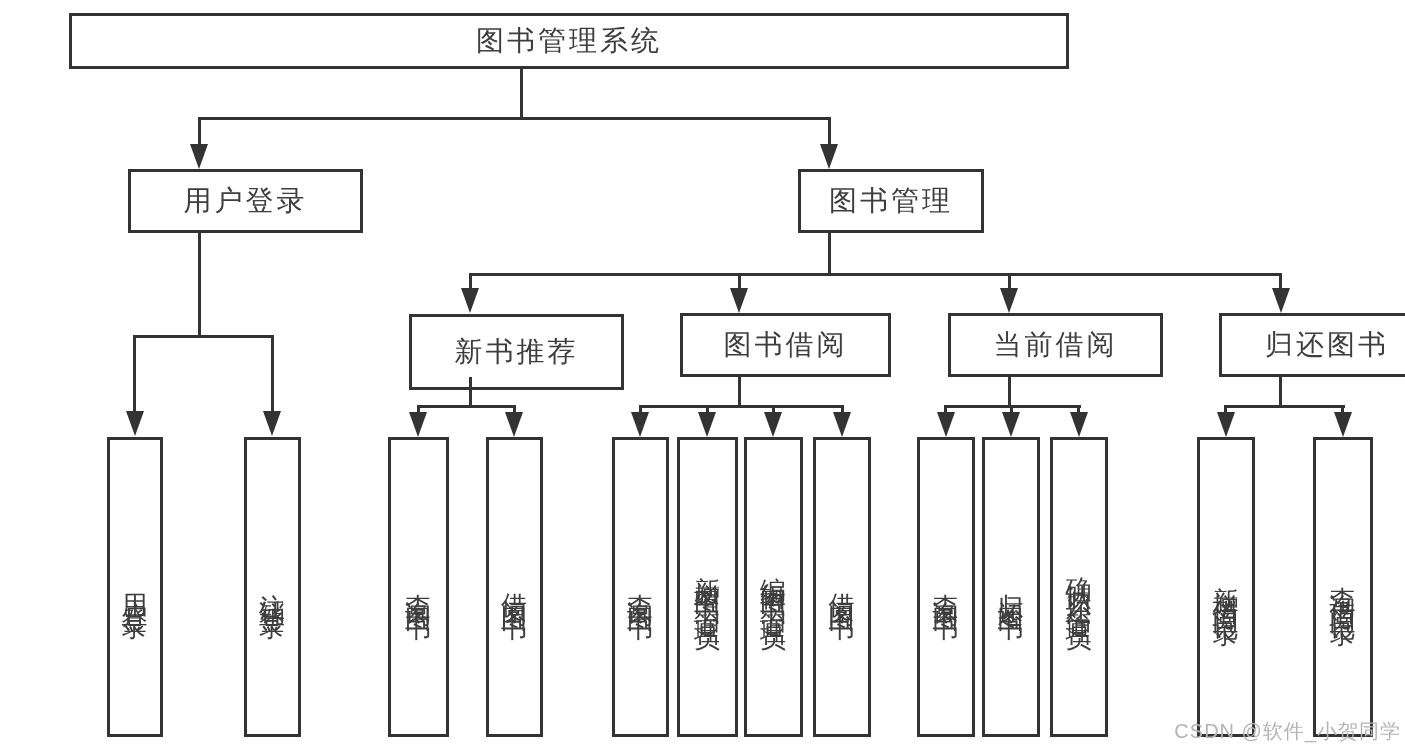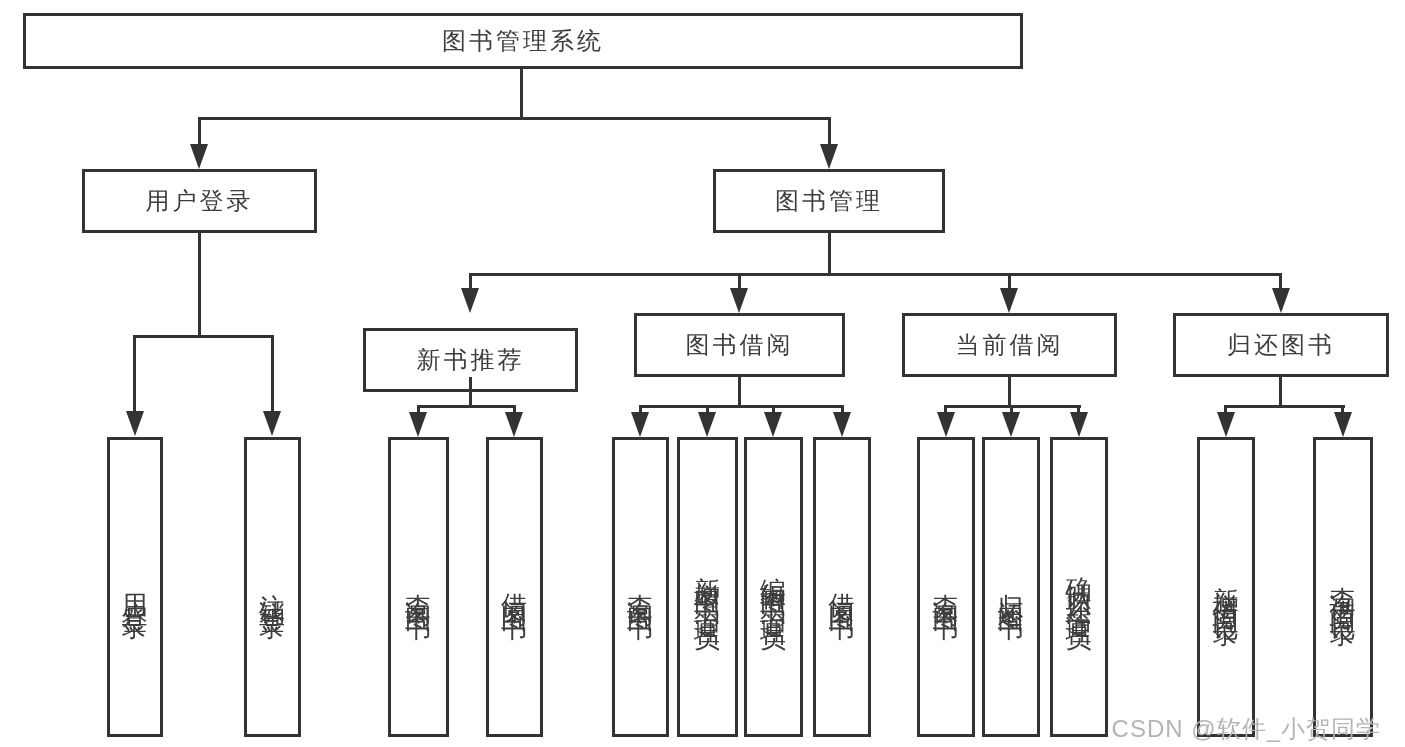--- a/index.html
+++ b/index.html
@@ -7,22 +7,23 @@
     width:1405px;height:747px;position:relative;overflow:hidden;
     background:#ffffff;
     font-family:"Liberation Sans","DejaVu Sans",sans-serif;
   }
   .stage{position:absolute;left:0;top:0;width:1405px;height:747px;}
   
   .box{
     position:absolute;box-sizing:border-box;background:#fff;
     border:3px solid var(--line,#333);
     display:flex;align-items:center;justify-content:center;
-    font-size:24px;letter-spacing:3px;color:var(--text,#3d3d3d);
+    font-size:28px;letter-spacing:3px;color:var(--text,#3d3d3d);
     white-space:nowrap;
+    margin-left:46px;
   }
   
   .leaf{
     position:absolute;box-sizing:border-box;background:#fff;
     top:437px;height:300px;
     border:3px solid var(--line,#333);
     display:flex;align-items:center;justify-content:center;
     font-size:26px;color:var(--text,#3d3d3d);
   }
   .vt{
@@ -34,42 +35,42 @@
   .h{height:3px;}
   .v{width:3px;}
   
   .arr{
     position:absolute;width:0;height:0;
     border-left:9px solid transparent;
     border-right:9px solid transparent;
     border-top:25px solid var(--line,#333);
   }
   .watermark{
-    position:absolute;right:24px;bottom:2px;
-    font-size:24px;letter-spacing:1px;
+    position:absolute;right:4px;bottom:2px;
+    font-size:20px;letter-spacing:1px;
     color:var(--watermark,#b4b4b4);white-space:nowrap;
   }
 </style>
 </head>
 <body>
 
 <div class="stage">
 
   <div class="box" style="left:23px;top:13px;width:1000px;height:56px">
     <span>图书管理系统</span>
   </div>
 
   <div class="box" style="left:82px;top:169px;width:235px;height:64px">
     <span>用户登录</span>
   </div>
-  <div class="box" style="left:713px;top:169px;width:232px;height:64px">
+  <div class="box" style="left:752px;top:169px;width:186px;height:64px">
     <span>图书管理</span>
   </div>
 
-  <div class="box" style="left:363px;top:328px;width:215px;height:64px">
+  <div class="box" style="left:363px;top:314px;width:215px;height:76px">
     <span>新书推荐</span>
   </div>
   <div class="box" style="left:902px;top:313px;width:215px;height:64px">
     <span>当前借阅</span>
   </div>
   <div class="box" style="left:634px;top:313px;width:211px;height:64px">
     <span>图书借阅</span>
   </div>
   <div class="box" style="left:1173px;top:313px;width:216px;height:64px">
     <span>归还图书</span>

